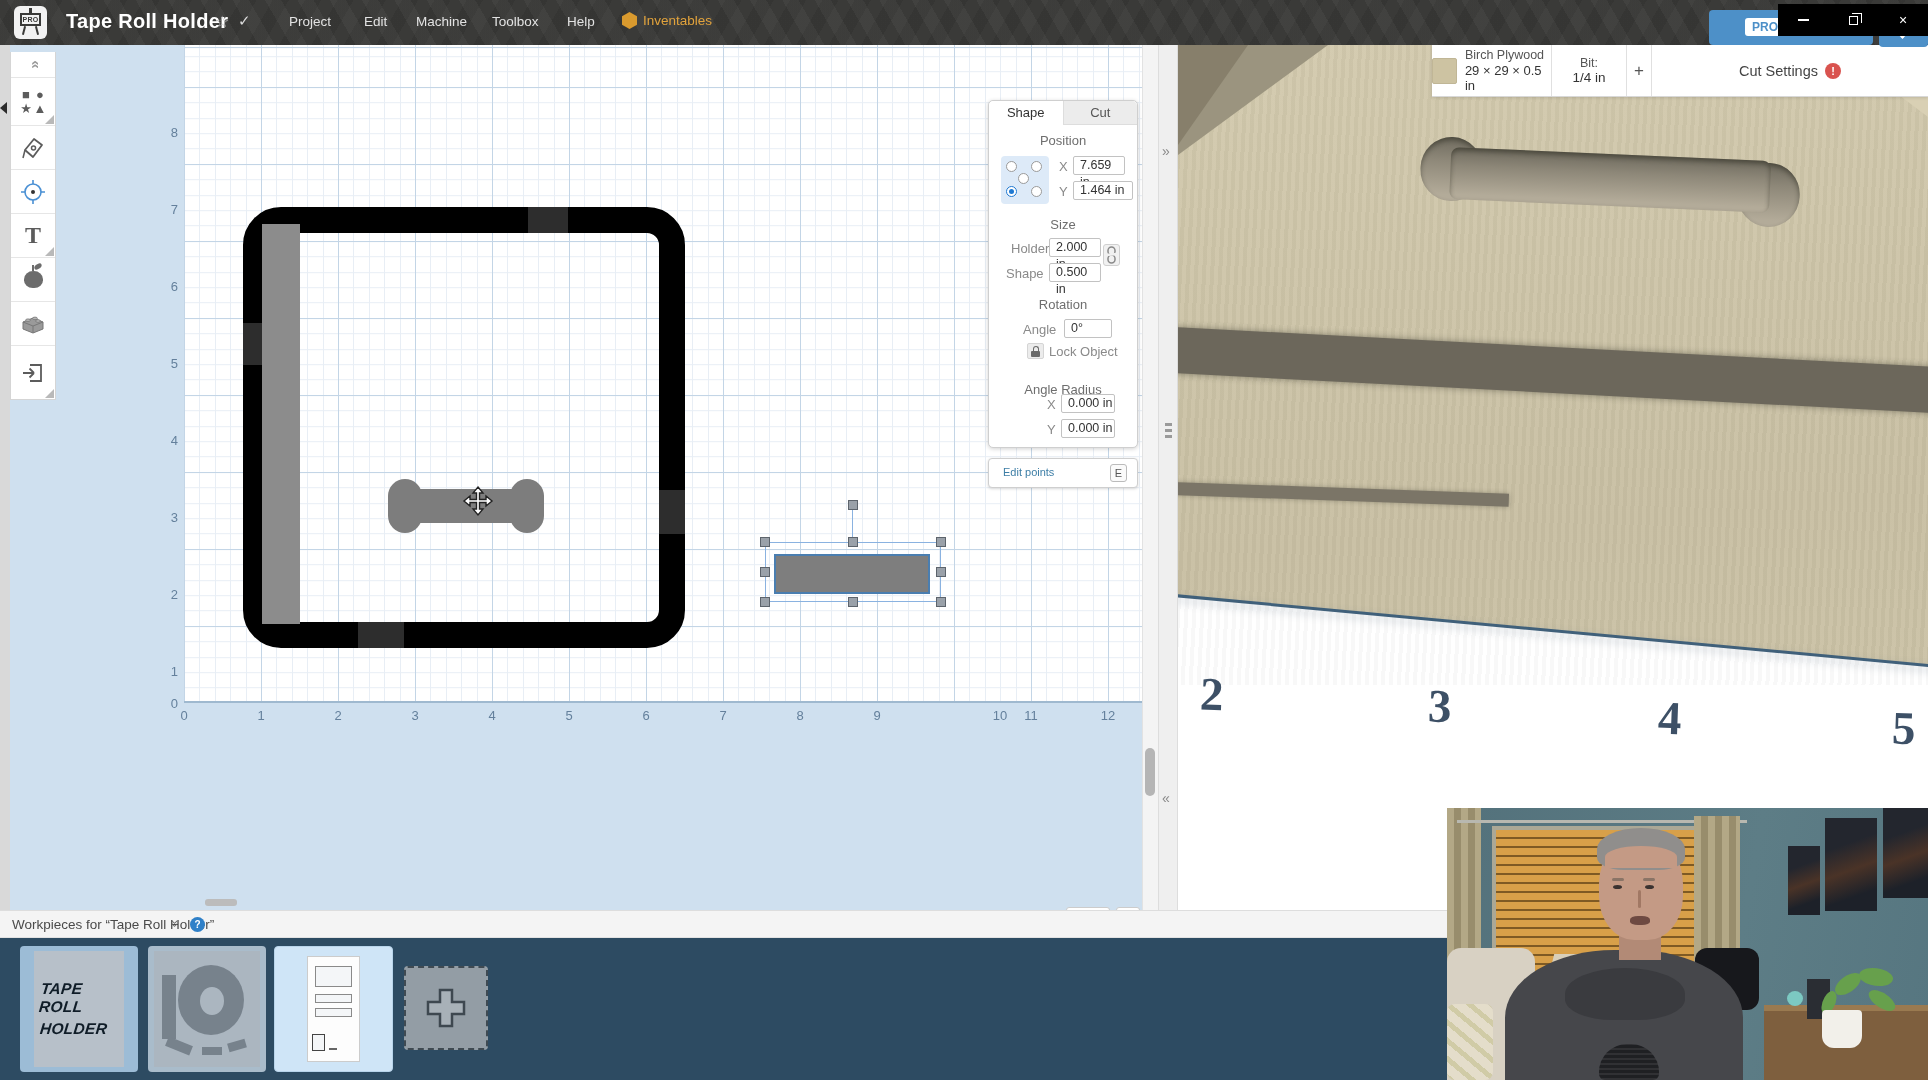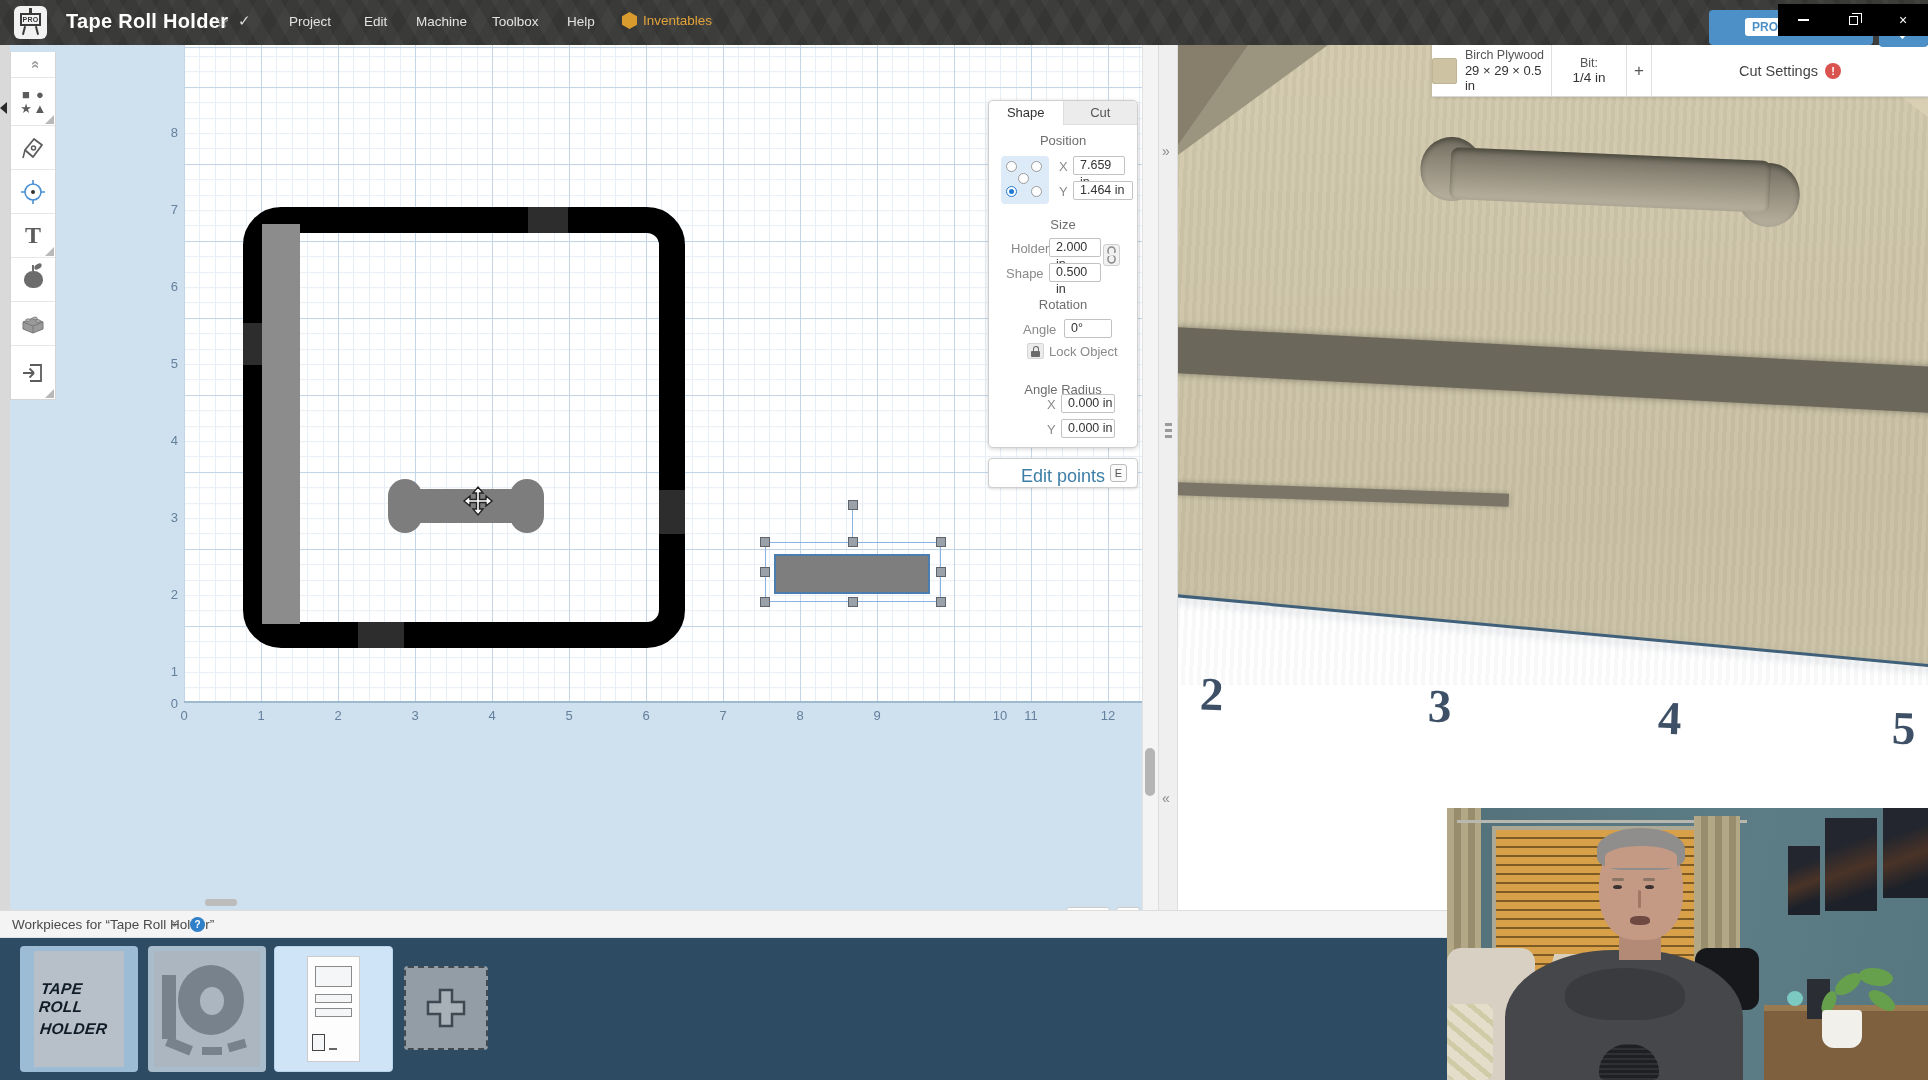--- a/index.html
+++ b/index.html
@@ -130,21 +130,21 @@
      background:#1f79d2; }
   #chain-btn { position:absolute; left:114px; top:143px; width:17px; height:22px; background:#f1f1f1;
      border:1px solid #d0d0d0; border-radius:3px; }
   #lock-btn { position:absolute; left:38px; top:242px; width:17px; height:16px; background:#ececec;
      border:1px solid #d5d5d5; border-radius:2px; }
   .lock-shackle { position:absolute; left:4.5px; top:2px; width:6px; height:5px; border:1.5px solid #6a6a6a;
      border-bottom:none; border-radius:3px 3px 0 0; }
   .lock-body { position:absolute; left:3px; top:6.5px; width:9px; height:6px; background:#6a6a6a; border-radius:1px; }
   #edit-card { left:988px; top:458px; width:150px; height:30px; background:#fff; border:1px solid #cfcfcf;
      border-radius:4px; box-shadow:0 1px 3px rgba(0,0,0,.15); z-index:20; }
-  #edit-link { position:absolute; left:32px; top:7px; color:#3d7ea6; font-size:18px; }
+  #edit-link { position:absolute; left:14px; top:7px; color:#3d7ea6; font-size:11px; }
   #edit-key { position:absolute; right:10px; top:5px; width:17px; height:18px; border:1px solid #bbb;
      border-radius:3px; background:#fafafa; color:#555; font-size:11px; text-align:center; line-height:17px; }
 
   
   #matbar { left:1432px; top:45px; width:496px; height:52px; background:#fff; border-bottom:1px solid #d8d8d8;
      box-shadow:0 1px 3px rgba(0,0,0,.12); display:flex; z-index:30; }
   .mat-cell { height:100%; border-right:1px solid #e0e0e0; display:flex; align-items:center; justify-content:center; }
   #mat-c1 { width:120px; gap:8px; }
   #mat-swatch { width:26px; height:26px; background:#cdc3a2; border:1px solid #c0b696; border-radius:2px; }
   #mat-name { font-size:12.5px; color:#555; }

